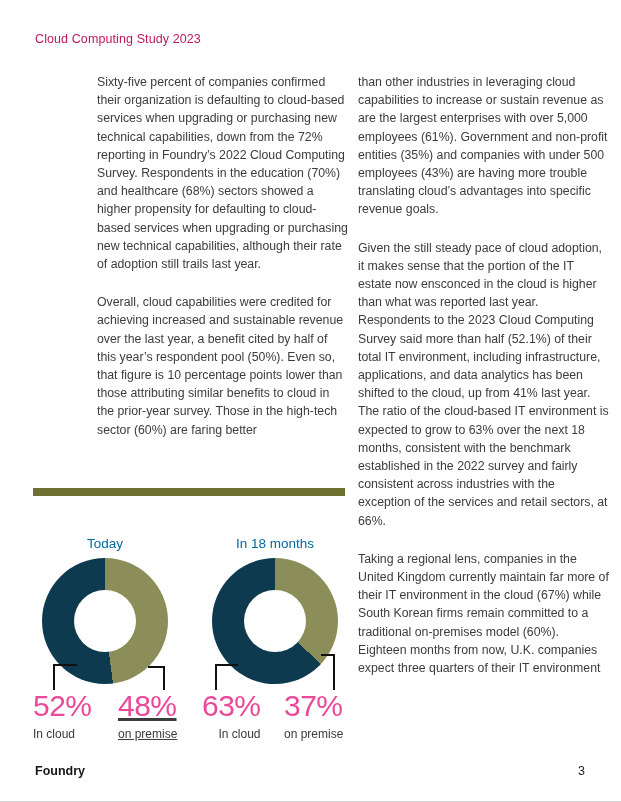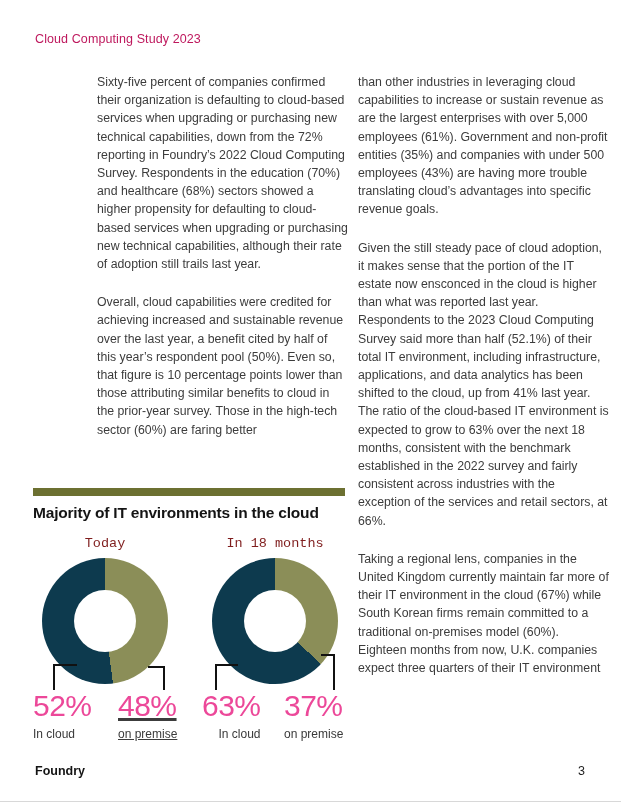--- a/index.html
+++ b/index.html
@@ -26,21 +26,21 @@
 
   
   .chart { position:absolute; left:33px; top:488px; width:312px; height:272px; }
   .accent-bar { position:absolute; left:0; top:0; width:312px; height:8px; background:#6c7031; }
   .chart-title {
     position:absolute; left:0; top:16px; margin:0;
     font-size:15.5px; font-weight:bold; color:#141414; letter-spacing:-0.2px;
   }
   .donut-label {
     position:absolute; top:48px; width:126px; text-align:center;
-    font-size:13.5px; color:#7f1d1d;font-family:Liberation Mono, monospace;
+    font-size:13.5px; color:#0369a1;
   }
   .donut-label.d0 { left:9px; }
   .donut-label.d1 { left:179px; }
   .donut { position:absolute; top:70px; width:126px; height:126px; border-radius:50%; }
   .donut.d0 { left:9px; }
   .donut.d1 { left:179px; }
   .donut::after {
     content:""; position:absolute; inset:32px; background:#ffffff; border-radius:50%;
   }
   .leader { position:absolute; }
@@ -80,21 +80,20 @@
   </div>
 
   <div class="col col-right">
     <p>than other industries in leveraging cloud capabilities to increase or sustain revenue as are the largest enterprises with over 5,000 employees (61%). Government and non-profit entities (35%) and companies with under 500 employees (43%) are having more trouble translating cloud’s advantages into specific revenue goals.</p>
     <p>Given the still steady pace of cloud adoption, it makes sense that the portion of the IT estate now ensconced in the cloud is higher than what was reported last year. Respondents to the 2023 Cloud Computing Survey said more than half (52.1%) of their total IT environment, including infrastructure, applications, and data analytics has been shifted to the cloud, up from 41% last year. The ratio of the cloud-based IT environment is expected to grow to 63% over the next 18 months, consistent with the benchmark established in the 2022 survey and fairly consistent across industries with the exception of the services and retail sectors, at 66%.</p>
     <p>Taking a regional lens, companies in the United Kingdom currently maintain far more of their IT environment in the cloud (67%) while South Korean firms remain committed to a traditional on-premises model (60%). Eighteen months from now, U.K. companies expect three quarters of their IT environment</p>
   </div>
 
   <div class="chart">
     <div class="accent-bar" style="background: rgb(108, 112, 49);"></div>
-    <h3 class="chart-title">Majority of IT environments in the cloud</h3>
 
     <div class="donut-label d0">Today</div>
     <div class="donut-label d1">In 18 months</div>
 
     <div class="donut d0" style="background: conic-gradient(rgb(139, 142, 88) 0deg, rgb(139, 142, 88) 48%, rgb(13, 58, 78) 48%, rgb(13, 58, 78) 100%);"></div>
     <div class="donut d1" style="background: conic-gradient(rgb(139, 142, 88) 0deg, rgb(139, 142, 88) 37%, rgb(13, 58, 78) 37%, rgb(13, 58, 78) 100%);"></div>
 
     <div class="leader l1"></div>
     <div class="leader l2"></div>
     <div class="leader l3"></div>

